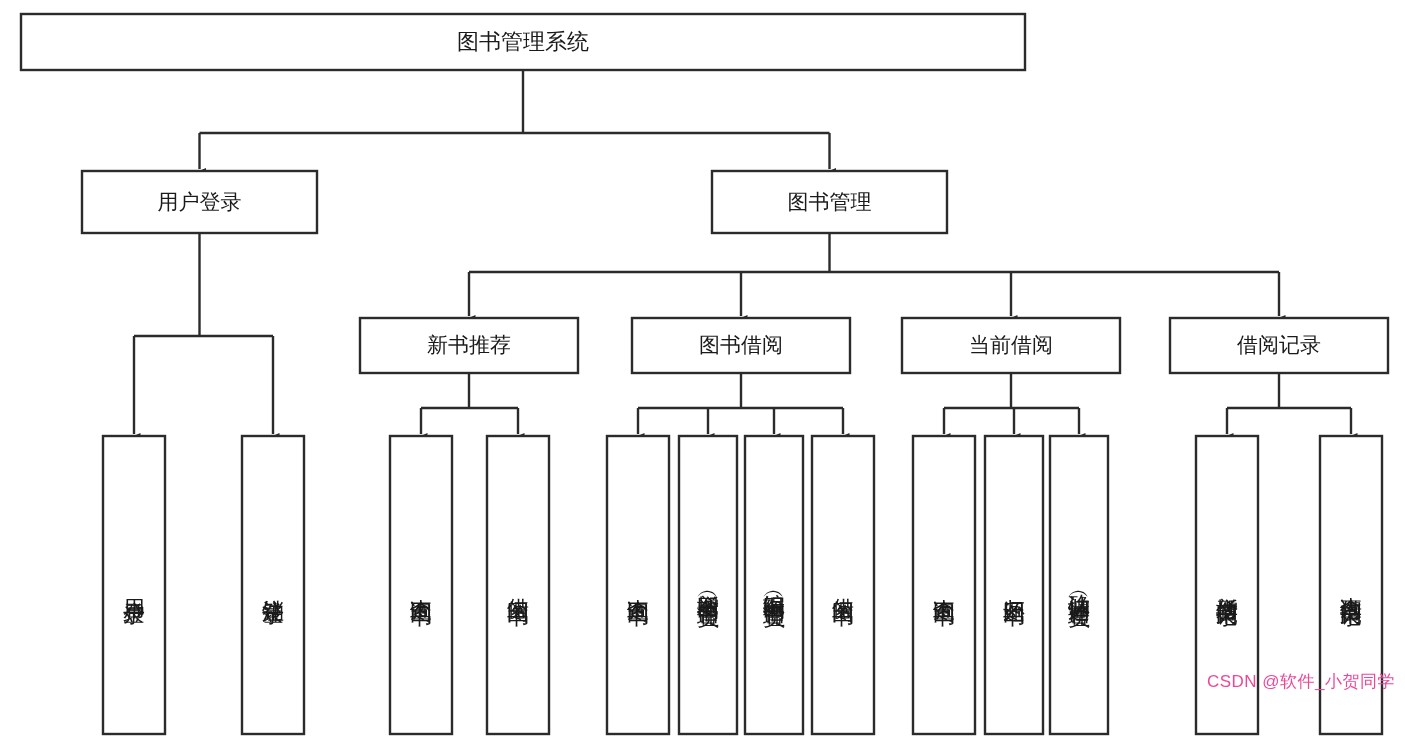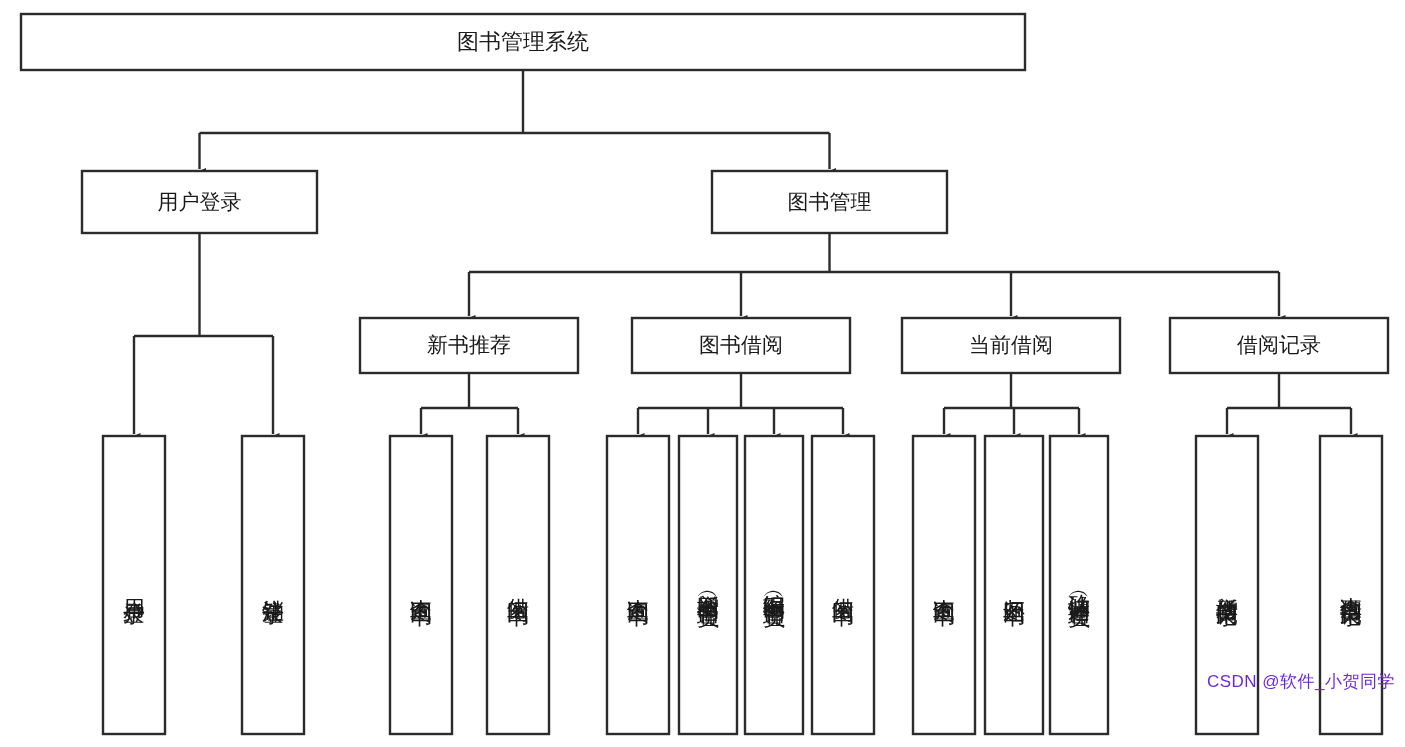--- a/index.html
+++ b/index.html
@@ -77,21 +77,21 @@
     justify-content: center;
     letter-spacing: 2px;
     white-space: nowrap;
   }
   .watermark {
     position: absolute;
     right: 10px;
     bottom: 6px;
     font-family: "Liberation Sans", "DejaVu Sans", sans-serif;
     font-size: 17px;
-    color: #6d28d9;
+    color: #ec4899;
     letter-spacing: 0.5px;
     white-space: nowrap;
     user-select: none;
     margin-top: 26px;
   }
 </style>
 </head>
 <body>
 
 <div id="diagram-root">

